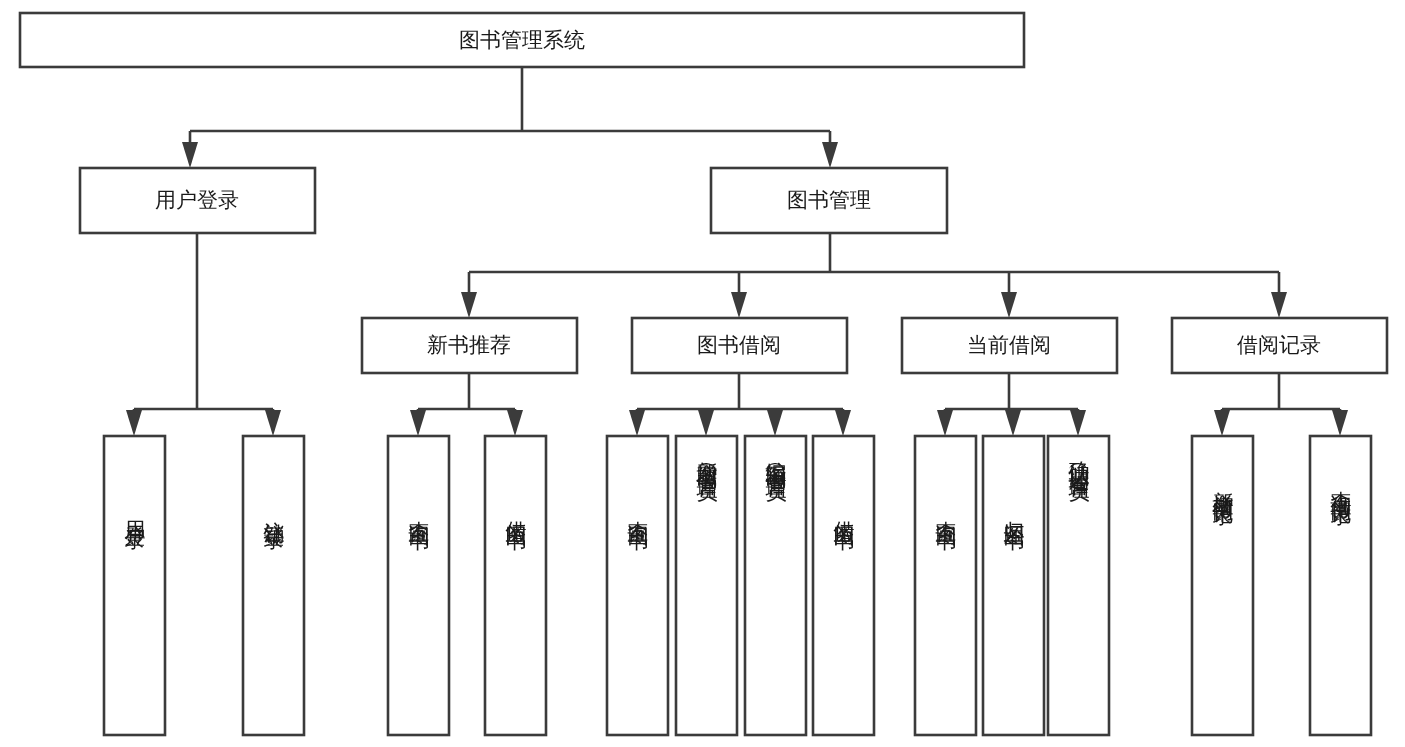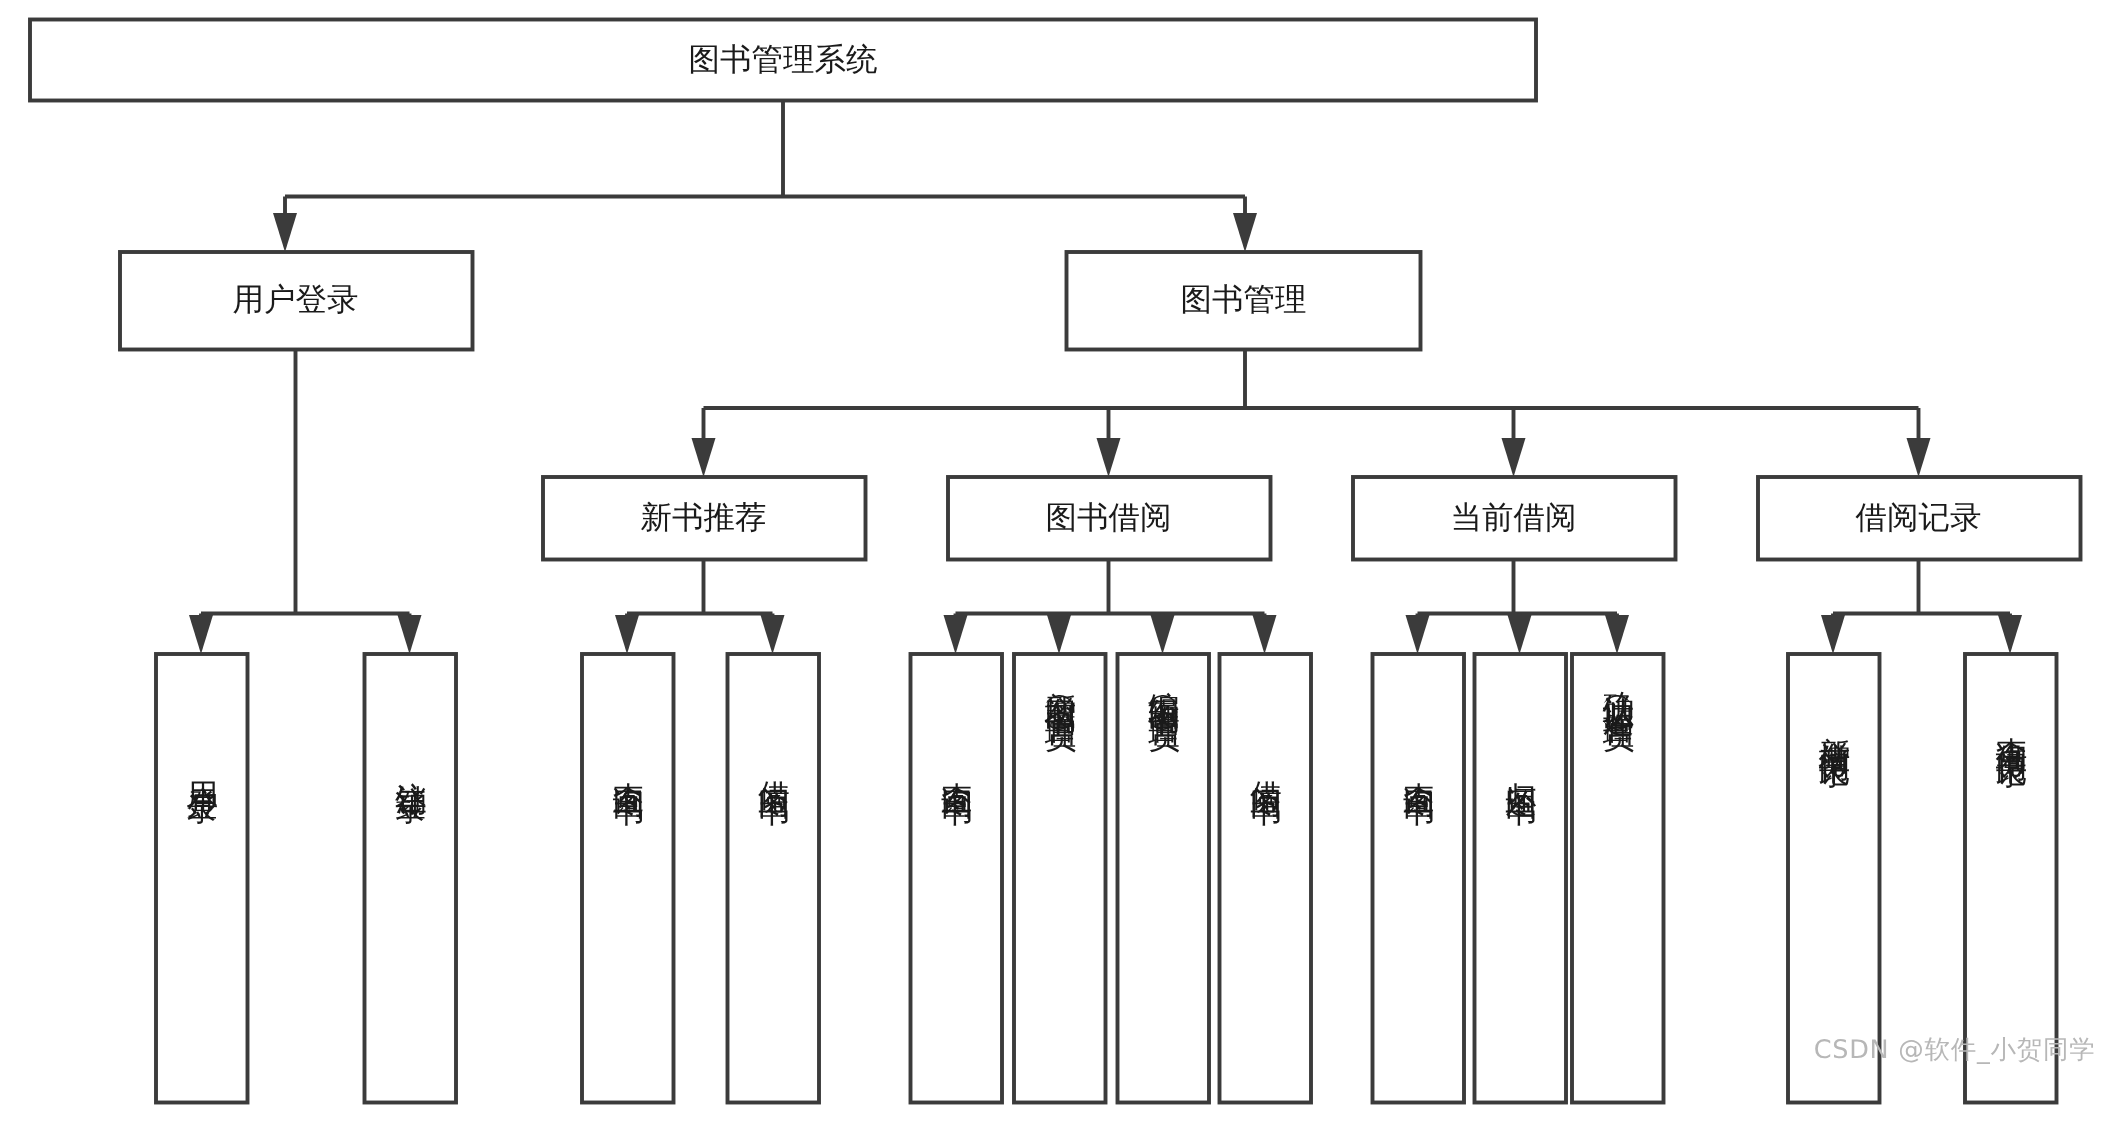--- a/index.html
+++ b/index.html
@@ -237,14 +237,13 @@
   <div class="leaf-label-wrap" style="left:1048px; top:436px; width:61px; height:299px;">
     <span class="leaf-label" style="margin-top:8px;">确认归还（管理员）</span>
   </div>
   <div class="leaf-label-wrap" style="left:1192px; top:436px; width:61px; height:299px;">
     <span class="leaf-label" style="margin-top:38px;">新增借阅记录</span>
   </div>
   <div class="leaf-label-wrap" style="left:1310px; top:436px; width:61px; height:299px;">
     <span class="leaf-label" style="margin-top:38px;">查询借阅记录</span>
   </div>
 
-  <div class="watermark">CSDN @软件_小贺同学</div>
 </div>
 
 </body></html>

